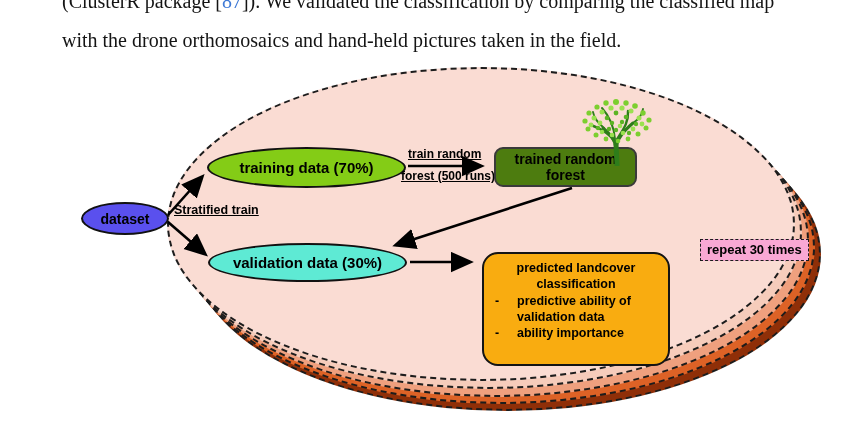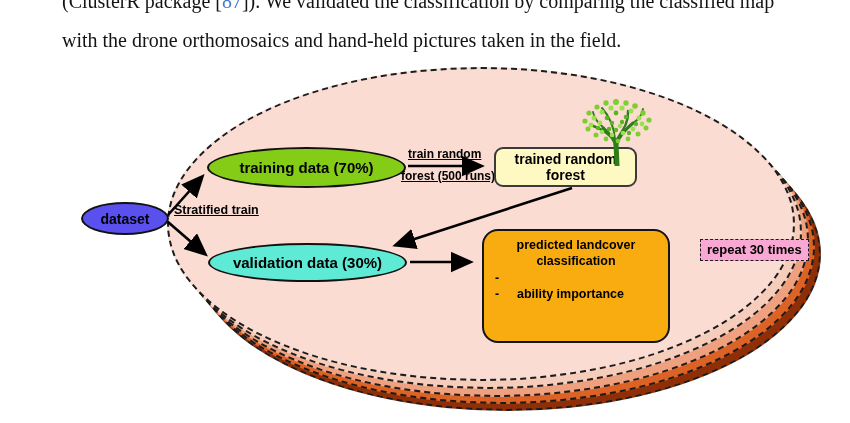--- a/index.html
+++ b/index.html
@@ -34,27 +34,27 @@
   .ds  { left:57px;  top:202px; width:88px;  height:33px; background:#5a50ee; font-size:14px; }
   .tr  { left:183px; top:147px; width:199px; height:41px; background:#84cc16; font-size:15px; }
   .va  { left:184px; top:243px; width:199px; height:39px; background:#5eead4; font-size:15px; }
 
   .lbl { position:absolute; z-index:7; font-weight:600; text-align:left; line-height:1.22;text-decoration:underline; }
   .split-lbl { left:150px; top:203px; width:112px; font-size:12.5px; }
   .trainlbl1 { left:384px; top:147px; width:84px; font-size:12px; }
   .trainlbl2 { left:377px; top:169px; width:98px; font-size:12px; }
 
   .trained-box { position:absolute; z-index:7; left:470px; top:147px; width:143px; height:40px;
-    background:#fef9c3; border:2px solid #3a3a3a; border-radius:9px;
+    background:#4d7c0f; border:2px solid #3a3a3a; border-radius:9px;
     display:flex; align-items:center; justify-content:center; text-align:center;
     font-size:14px; font-weight:600; line-height:1.15; padding:2px 10px; }
 
   .tree { position:absolute; z-index:8; left:552px; top:96px; }
 
-  .result-box { position:absolute; z-index:7; left:458px; top:229px; width:188px; height:114px;
+  .result-box { position:absolute; z-index:7; left:458px; top:252px; width:188px; height:114px;
     background:#f9ac10; border:2.5px solid #141414; border-radius:16px;
     font-size:12.5px; font-weight:600; line-height:1.3; padding:6px 9px 4px 9px; }
   .rb-title { text-align:center; }
   .rb-eval { text-align:left; }
   .rb-item { display:flex; text-align:left; }
   .rb-dash { width:24px; flex:0 0 24px; padding-left:2px; }
   .rb-text { width:140px; }
 
   .repeat-box { position:absolute; z-index:8; left:676px; top:239px;
     background:#f9a8d4; border:1.5px dashed #1c1c1c; padding:2px 6px 3px 6px;
@@ -169,20 +169,21 @@
       <circle cx="53" cy="37" r="2.2"></circle>
         <circle cx="40" cy="34" r="2.2"></circle>
     </g>
   </svg>
 
   <div class="result-box">
     <div class="rb-title">predicted landcover</div>
     <div class="rb-title">classification</div>
     <div class="rb-item">
       <span class="rb-dash">-</span>
+      <span class="rb-text">predictive ability of validation data</span>
     </div>
     <div class="rb-item">
       <span class="rb-dash">-</span>
       <span class="rb-text">ability importance</span>
     </div>
   </div>
 
   <div class="repeat-box">repeat 30 times</div>
 
 </div>

